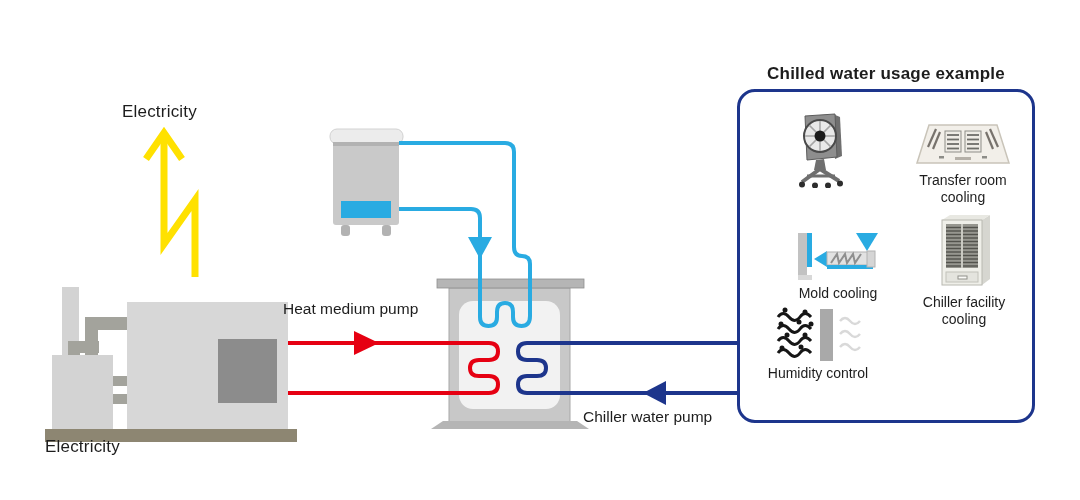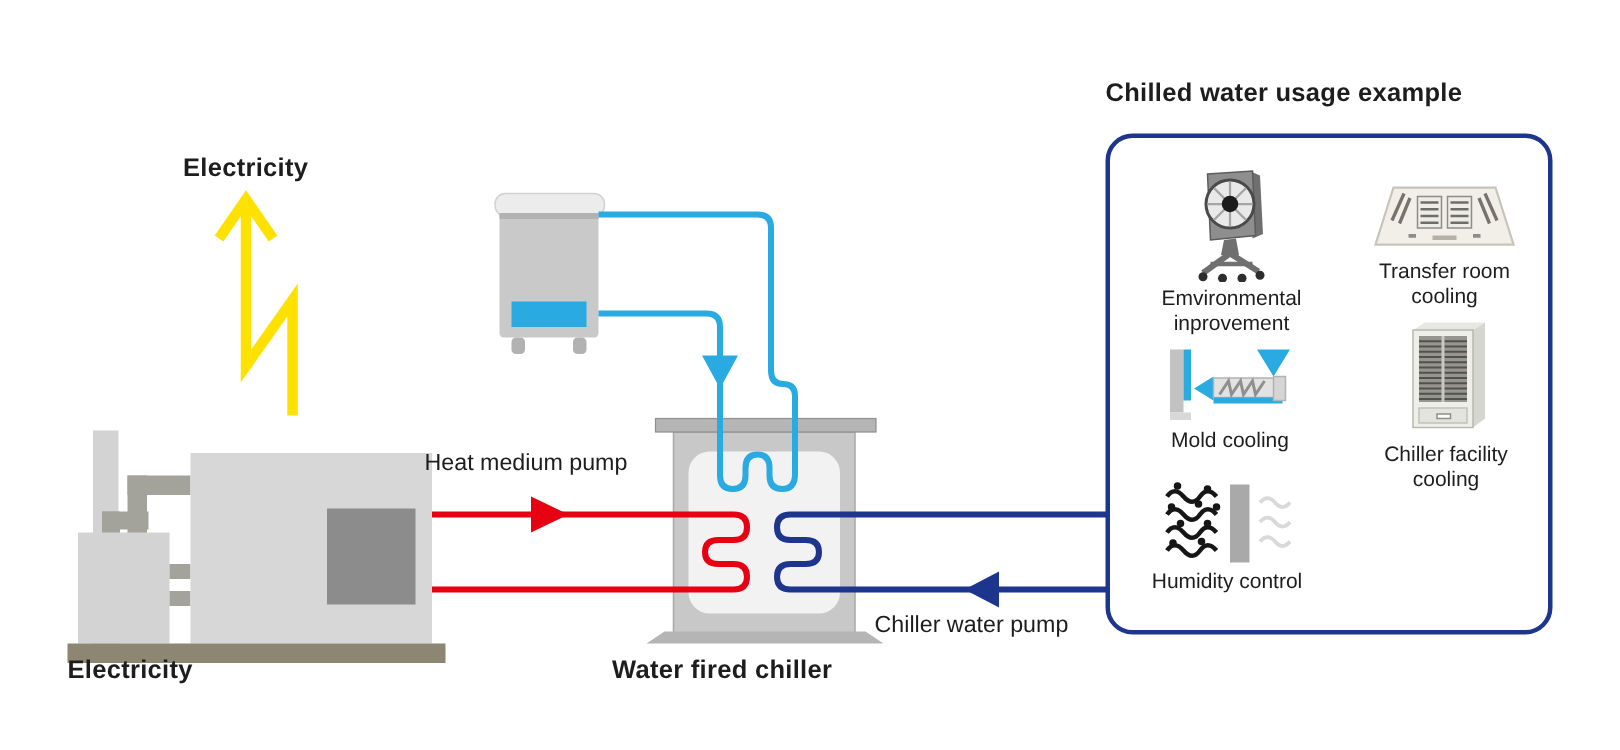--- a/index.html
+++ b/index.html
@@ -1,23 +1,23 @@
 <!DOCTYPE html>
 <html><head>
 <meta charset="utf-8">
 <style>
   html,body{margin:0;padding:0;background:#fff;}
   .stage{position:relative;width:1080px;height:500px;background:#ffffff;overflow:hidden;
          font-family:"Liberation Sans",sans-serif;color:#1d1d1d;}
   .main-svg{position:absolute;left:0;top:0;}
   .lbl{position:absolute;white-space:nowrap;}
-  .lbl-bold{font-weight:700;font-size:17px;letter-spacing:.2px;}
+  .lbl-bold{font-weight:400;font-size:17px;letter-spacing:.2px;}
   .lbl-center{text-align:left;}
   .pump{font-size:15.5px;font-weight:500;}
-  .panel-title{position:absolute;left:737px;top:52px;width:298px;text-align:left;
+  .panel-title{position:absolute;left:737px;top:64px;width:298px;text-align:center;
                font-weight:700;font-size:17px;letter-spacing:.2px;}
   .usage-panel{position:absolute;left:737px;top:89px;width:298px;height:334px;
                border:3.5px solid #1d358c;border-radius:18px;background:#fff;box-sizing:border-box;}
   .usage-item{position:absolute;width:150px;display:flex;flex-direction:column;align-items:center;gap:2px;}
   .usage-label{font-size:14px;line-height:1.22;text-align:center;max-width:122px;}
 </style>
 </head>
 <body>
 
 <div class="stage">
@@ -71,21 +71,20 @@
     <polygon points="354,331 354,355 379,343" fill="#e60012"></polygon>
 
     <g stroke="#1d358c" stroke-width="4" fill="none">
       <path d="M740 343 H527 Q518 343 518 351.5 Q518 360 527 360 H537 Q546 360 546 368 Q546 376 537 376 H527 Q518 376 518 384.5 Q518 393 527 393 H740"></path>
     </g>
     <polygon points="666,381 666,405 643,393" fill="#1d358c"></polygon>
   </svg>
 
   <div class="lbl lbl-bold" style="left:122px;top:102px">Electricity</div>
   <div class="lbl lbl-bold lbl-center" style="left:45px;top:437px;width:252px">Electricity</div>
-  <div class="lbl lbl-bold lbl-center" style="left:408px;top:437px;width:200px">Water fired chiller</div>
   <div class="lbl pump lbl-center" style="left:283px;top:300px;width:170px">Heat medium pump</div>
   <div class="lbl pump lbl-center" style="left:583px;top:408px;width:170px">Chiller water pump</div>
 
   <div class="panel-title">Chilled water usage example</div>
 
   <div class="usage-panel">
 
     <div class="usage-item" style="left:6px;top:20px">
       <svg width="52" height="76" viewBox="0 0 52 76">
         <polygon points="38,2 45,5 47,44 40,47" fill="#6f6f6f"></polygon>
@@ -99,21 +98,20 @@
         </g>
         <circle cx="25" cy="24" r="5.5" fill="#1b1b1b"></circle>
         <polygon points="21,48 29,47 31,58 19,58" fill="#6f6f6f"></polygon>
         <polyline points="7,70 25,57 44,69" stroke="#6f6f6f" stroke-width="4" fill="none"></polyline>
         <line x1="12" y1="64" x2="40" y2="64" stroke="#6f6f6f" stroke-width="3"></line>
         <circle cx="7" cy="72.5" r="3" fill="#2d2d2d"></circle>
           <circle cx="20" cy="73.5" r="3" fill="#2d2d2d"></circle>
         <circle cx="33" cy="73.5" r="3" fill="#2d2d2d"></circle>
           <circle cx="45" cy="71.5" r="3" fill="#2d2d2d"></circle>
       </svg>
-      <div class="usage-label">Emvironmental inprovement</div>
     </div>
 
     <div class="usage-item" style="left:148px;top:28px">
       <svg width="96" height="50" viewBox="0 0 96 50">
         <polygon points="14,5 82,5 94,43 2,43" fill="#f2efe9" stroke="#c9c4b9" stroke-width="1.5"></polygon>
         <rect x="30" y="11" width="16" height="21" fill="#efece6" stroke="#8d8d88" stroke-width="1"></rect>
         <rect x="50" y="11" width="16" height="21" fill="#efece6" stroke="#8d8d88" stroke-width="1"></rect>
         <g stroke="#6e6e69" stroke-width="1.8">
           <line x1="32" y1="15" x2="44" y2="15"></line>
             <line x1="32" y1="19.5" x2="44" y2="19.5"></line>
@@ -130,21 +128,21 @@
           <line x1="75" y1="9" x2="83" y2="27"></line>
             <line x1="71" y1="12" x2="78" y2="29"></line>
         </g>
         <rect x="24" y="36" width="5" height="2.5" fill="#8d8d88"></rect>
         <rect x="67" y="36" width="5" height="2.5" fill="#8d8d88"></rect>
         <rect x="40" y="37" width="16" height="3" fill="#b5b0a8"></rect>
       </svg>
       <div class="usage-label">Transfer room cooling</div>
     </div>
 
-    <div class="usage-item" style="left:5px;top:139px">
+    <div class="usage-item" style="left:23px;top:139px">
       <svg width="88" height="52" viewBox="0 0 88 52">
         <rect x="4" y="2" width="9" height="42" fill="#c2c2c2"></rect>
         <rect x="13" y="2" width="5" height="34" fill="#29abe2"></rect>
         <rect x="4" y="44" width="14" height="5" fill="#d8d8d8"></rect>
         <polygon points="20,28 33,20 33,36" fill="#29abe2"></polygon>
         <rect x="33" y="21" width="42" height="13" fill="#e2e2e2" stroke="#b2b2b2" stroke-width="1"></rect>
         <path d="M37 32 l6 -9 l2 9 l6 -9 l2 9 l6 -9 l2 9 l6 -9" stroke="#8f8f8f" stroke-width="2" fill="none"></path>
         <rect x="33" y="34" width="46" height="4" fill="#29abe2"></rect>
         <polygon points="62,2 84,2 73,20" fill="#29abe2"></polygon>
         <rect x="73" y="20" width="8" height="16" fill="#d5d5d5" stroke="#b2b2b2" stroke-width="1"></rect>
@@ -172,21 +170,21 @@
           <line x1="12" y1="48.5" x2="44" y2="48.5"></line>
             <line x1="12" y1="52" x2="44" y2="52"></line>
         </g>
         <line x1="28" y1="10" x2="28" y2="54" stroke="#c9c9c2" stroke-width="2"></line>
         <rect x="12" y="58" width="32" height="10" fill="#e4e4de" stroke="#c2c2ba" stroke-width="1"></rect>
         <rect x="24" y="62" width="9" height="3" fill="#fbfbf8" stroke="#90908a" stroke-width="1"></rect>
       </svg>
       <div class="usage-label">Chiller facility cooling</div>
     </div>
 
-    <div class="usage-item" style="left:3px;top:229px">
+    <div class="usage-item" style="left:3px;top:215px">
       <svg width="88" height="56" viewBox="0 0 88 56">
         <g stroke="#161616" stroke-width="3" fill="none">
           <path d="M4 10 q5 -7 11 0 t11 0 t11 0"></path>
           <path d="M4 22 q5 -7 11 0 t11 0 t11 0"></path>
           <path d="M4 34 q5 -7 11 0 t11 0 t11 0"></path>
           <path d="M4 46 q5 -7 11 0 t11 0 t11 0"></path>
         </g>
         <g fill="#161616">
           <circle cx="11" cy="3" r="2.5"></circle>
             <circle cx="31" cy="5" r="2.5"></circle>

